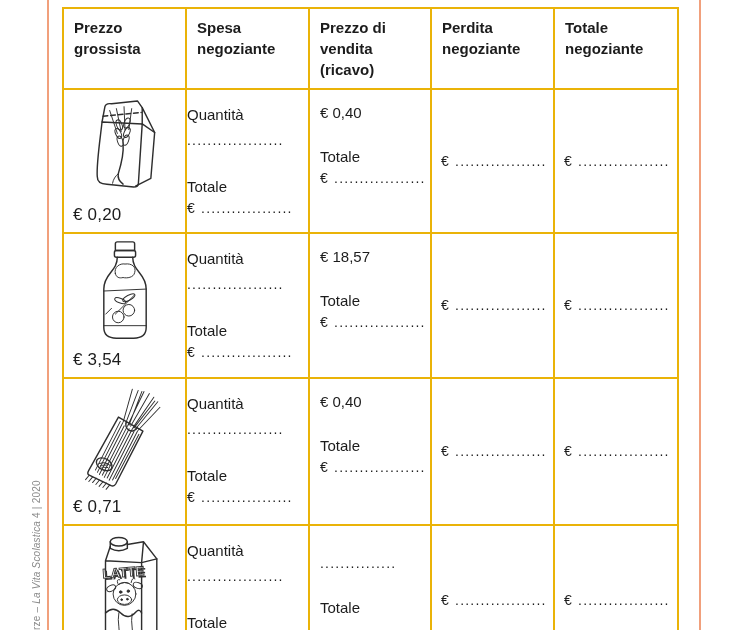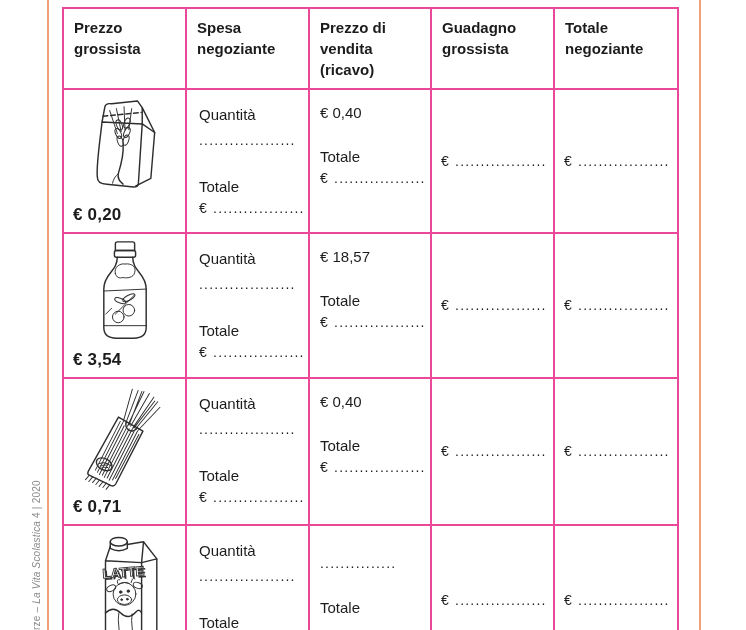--- a/index.html
+++ b/index.html
@@ -22,43 +22,43 @@
     color:#8a8a8a;
   }
   .credit .mag{font-style:italic}
 
   table.worksheet{
     position:absolute;left:62px;top:7px;
     width:615px;
     border-collapse:collapse;table-layout:fixed;
   }
   .worksheet th,.worksheet td{
-    border:2px solid #ec4899;
+    border:2px solid #eab308;
     vertical-align:top;
     box-sizing:border-box;
     overflow:hidden;
   }
   .worksheet th{
     font-size:15px;font-weight:bold;text-align:left;
     line-height:21px;padding:8px 5px 5px 10px;
   }
   tr.r-head{height:81px}
   tr.r1{height:144px}
   tr.r2{height:145px}
   tr.r3{height:147px}
   tr.r4{height:150px}
 
   td.product-cell{position:relative;text-align:center;padding:0}
   td.product-cell svg{margin-top:5px}
   .price{
     position:absolute;left:9px;bottom:7px;
-    font-weight:bold;font-size:17px;letter-spacing:.2px;
-  }
-
-  td.expense-cell{padding:15px 4px 0 12px}
+    font-weight:normal;font-size:17px;letter-spacing:.2px;
+  }
+
+  td.expense-cell{padding:15px 4px 0 0}
   td.sale-cell{padding:4px 4px 0 10px}
   .lbl{font-size:15px;line-height:19px}
   .leader{font-size:14px;line-height:19px;letter-spacing:1.2px;white-space:nowrap}
   .q-dots{margin-top:7px}
   .tot{margin-top:27px}
   .sale-cell .tot{margin-top:25px}
   .val{margin-top:3px}
   .saleprice{margin-top:9px}
   .sale-dots{margin-top:24px}
 
@@ -82,21 +82,21 @@
       <col style="width:123px">
       <col style="width:122px">
       <col style="width:123px">
       <col style="width:124px">
   </colgroup>
   <tbody>
   <tr class="r-head">
     <th>Prezzo grossista</th>
     <th>Spesa negoziante</th>
     <th>Prezzo di vendita (ricavo)</th>
-    <th>Guadagno grossista</th>
+    <th>Perdita negoziante</th>
     <th>Totale negoziante</th>
   </tr>
 
   <tr class="r1">
     <td class="product-cell">
       <svg viewBox="0 0 92 102" width="88" height="98">
         <path class="ln" d="M22,28 C20,46 16,72 17,85 Q17,93 27,93 L55,96 Q60,96 60,92 L64,30 Z"></path>
         <path class="ln" d="M64,30 L77,39 L73,87 L57,95"></path>
         <path class="ln" d="M22,28 L25,12 Q26,8 32,9 L59,6 L64,13 L64,30"></path>
         <path class="ln" d="M64,13 L77,39"></path>

